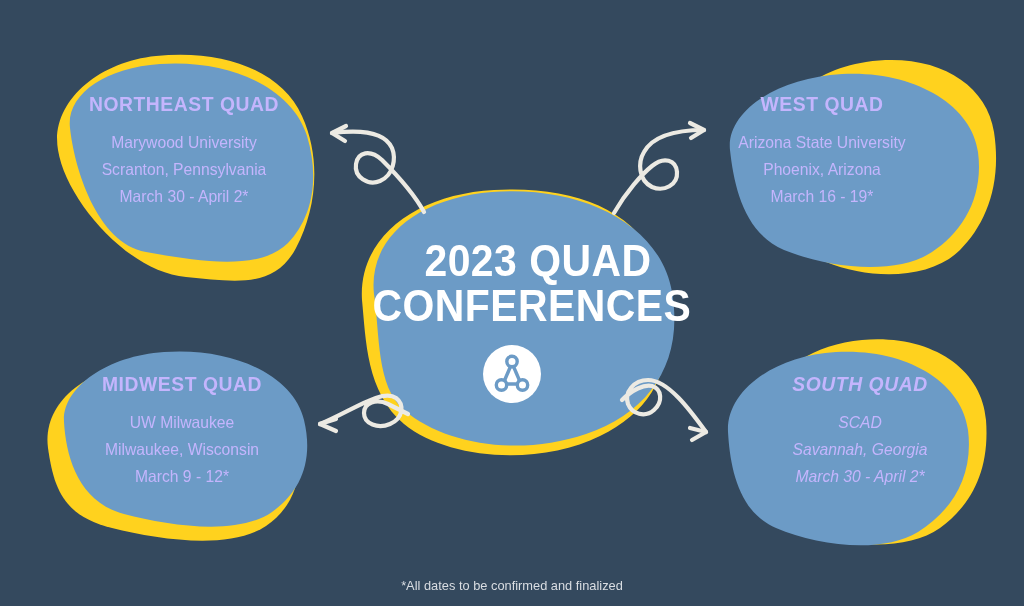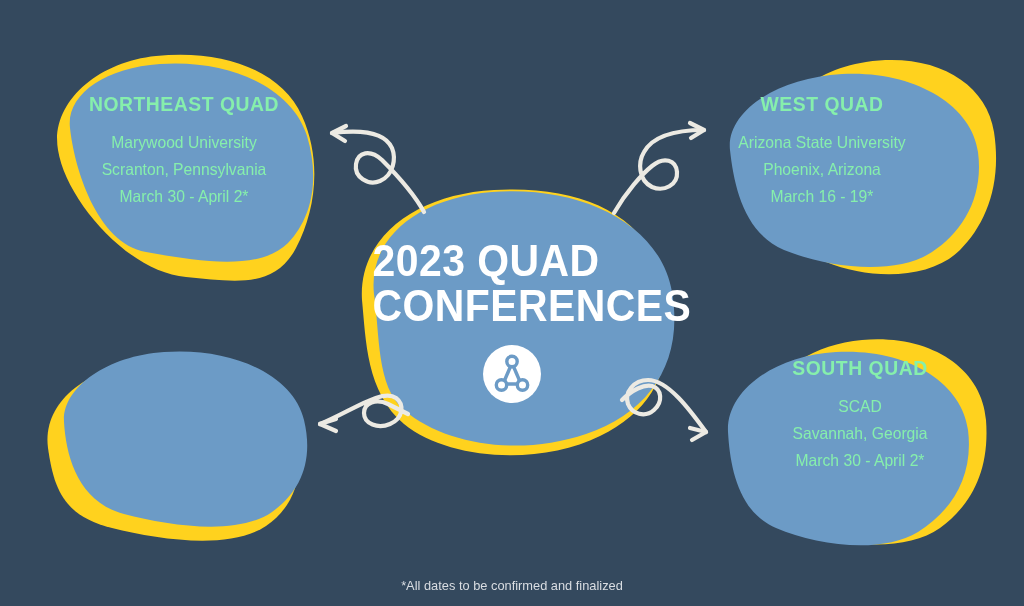--- a/index.html
+++ b/index.html
@@ -21,21 +21,21 @@
   #blob-layer {
     position: absolute;
     inset: 0;
     width: 1024px;
     height: 606px;
     display: block;
   }
   .node {
     position: absolute;
     text-align: center;
-    color: #86efac;
+    color: #c4b5fd;
     z-index: 5;
     pointer-events: none;
   }
   .node-title {
     font-family: "Liberation Sans Narrow", "Liberation Sans", sans-serif;
     font-weight: bold;
     font-size: 21px;
     letter-spacing: 0.6px;
     line-height: 1.1;
     margin-bottom: 14px;
@@ -46,28 +46,28 @@
     font-size: 16.5px;
     line-height: 1.62;
     transform: scaleX(0.95);
   }
   .node-lines div { white-space: nowrap; }
 
   
   #quad-northeast { left: 60px;  top: 92px;  width: 248px; }
   #quad-west      { left: 698px; top: 92px;  width: 248px; }
   #quad-midwest   { left: 58px;  top: 372px; width: 248px; }
-  #quad-south     { left: 736px; top: 356px; width: 248px; }
+  #quad-south     { left: 736px; top: 372px; width: 248px; font-style: italic; }
 
   #center {
     position: absolute;
     left: 362px;
     top: 238px;
     width: 300px;
-    text-align: left;
+    text-align: right;
     z-index: 6;
     pointer-events: none;
   }
   #center-title {
     font-family: "Liberation Sans Narrow", "Liberation Sans", sans-serif;
     font-weight: bold;
     color: #ffffff;
     font-size: 44px;
     line-height: 1.03;
     letter-spacing: 0.5px;
@@ -183,20 +183,28 @@
 
   <div class="node" id="quad-west">
     <div class="node-title">WEST QUAD</div>
     <div class="node-lines">
       <div>Arizona State University</div>
       <div>Phoenix, Arizona</div>
       <div>March 16 - 19*</div>
     </div>
   </div>
 
+  <div class="node" id="quad-midwest">
+    <div class="node-title">MIDWEST QUAD</div>
+    <div class="node-lines">
+      <div>UW Milwaukee</div>
+      <div>Milwaukee, Wisconsin</div>
+      <div>March 9 - 12*</div>
+    </div>
+  </div>
 
   <div class="node" id="quad-south">
     <div class="node-title">SOUTH QUAD</div>
     <div class="node-lines">
       <div>SCAD</div>
       <div>Savannah, Georgia</div>
       <div>March 30 - April 2*</div>
     </div>
   </div>
 

